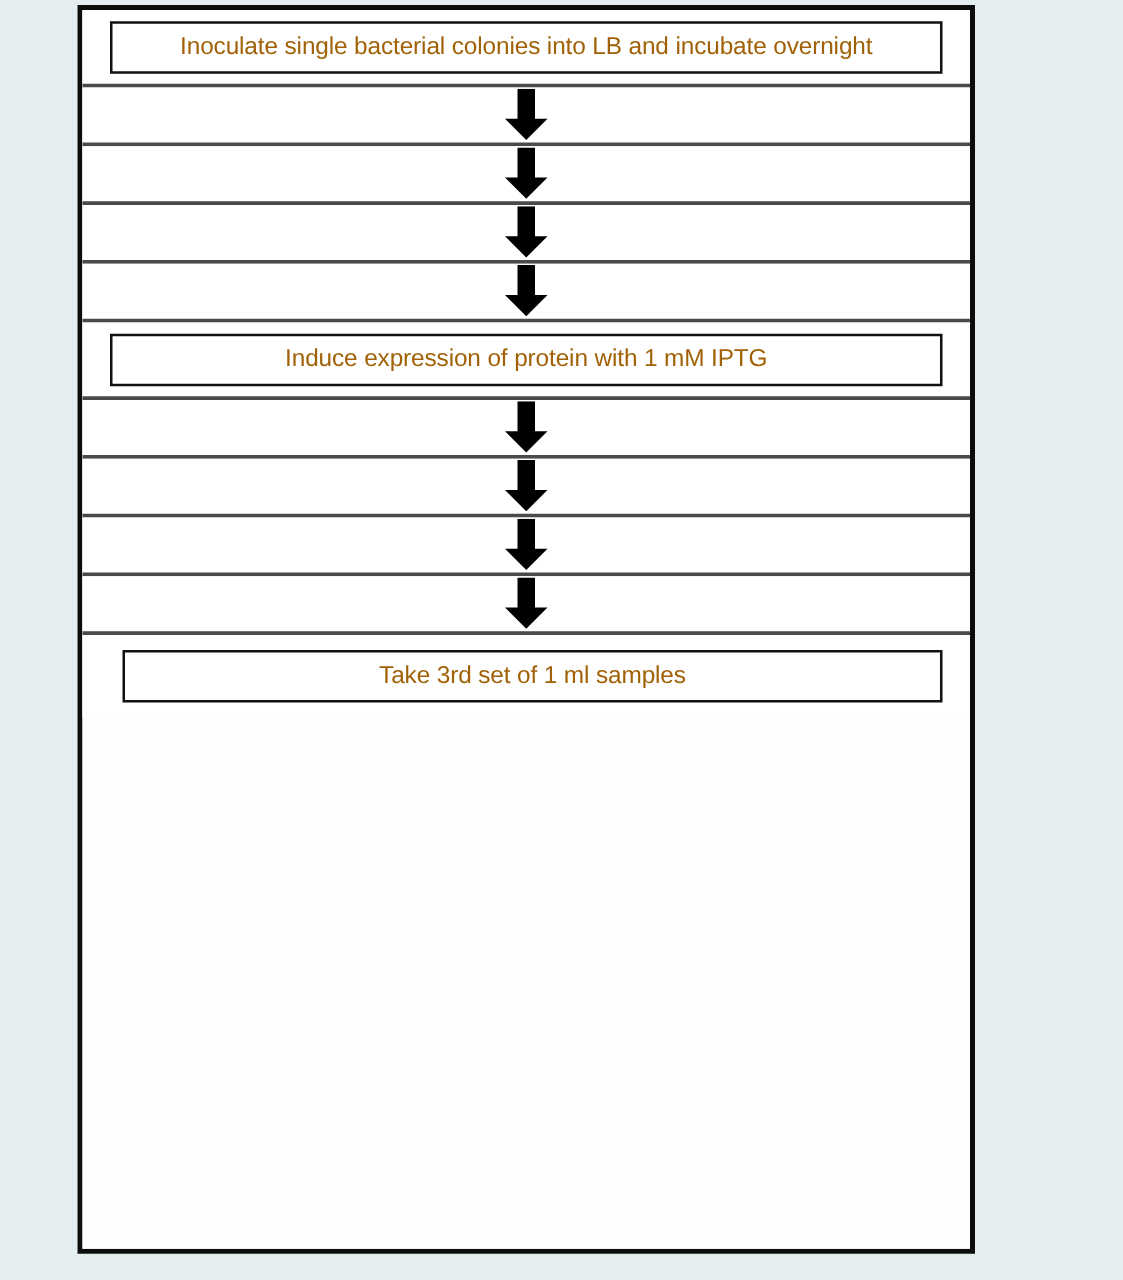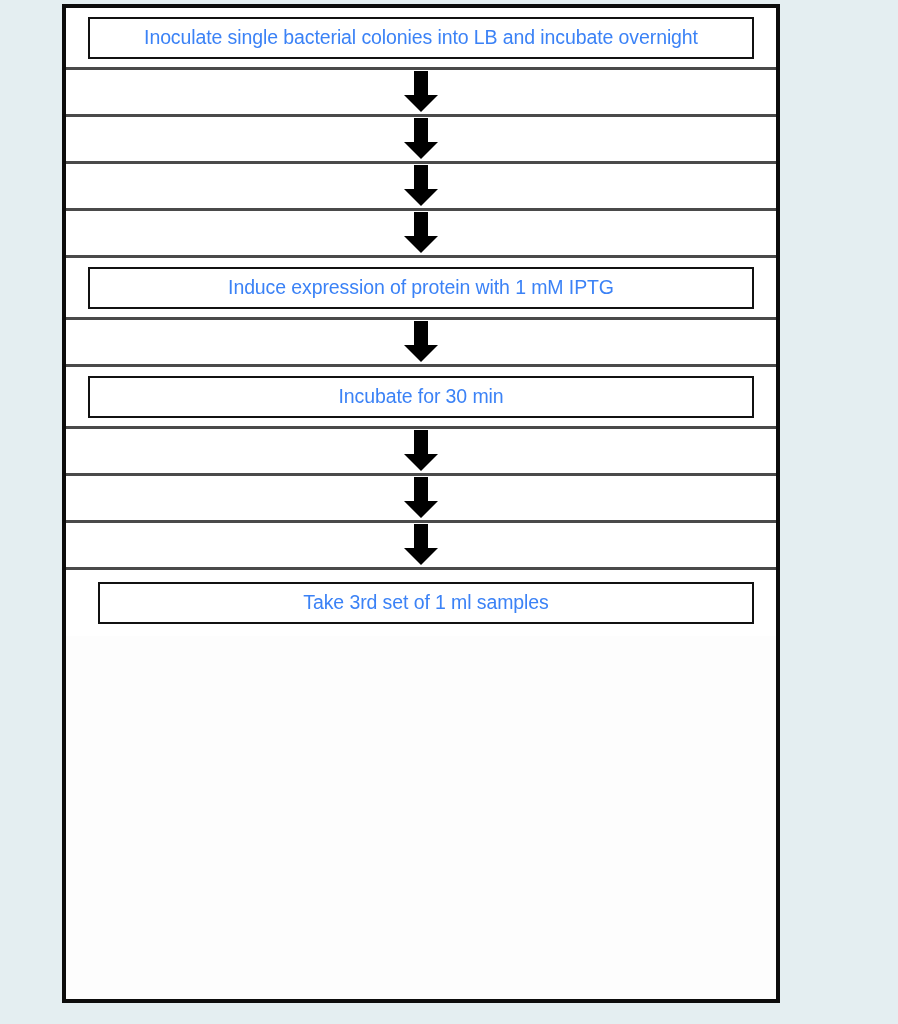--- a/index.html
+++ b/index.html
@@ -61,21 +61,21 @@
     border: 2px solid #111111;
     background: #ffffff;
     display: flex;
     align-items: center;
     justify-content: center;
   }
 
   .step-label {
     font-size: 19.5px;
     line-height: 1;
-    color: #3b82f6;
+    color: #a16207;
     white-space: nowrap;
     letter-spacing: -0.1px;
   }
 
   
   .arrow-row {
     position: relative;
     flex: 0 0 47px;
     box-sizing: border-box;
     border-bottom: 3px solid #4a4a4a;
@@ -135,25 +135,20 @@
         <span class="step-label">Induce expression of protein with 1 mM IPTG</span>
       </div>
     </div>
 
     <div class="arrow-row">
       <svg class="arrow-icon" viewBox="0 0 36 42">
         <polygon points="11,0 25,0 25,24 35,24 18,41 1,24 11,24" fill="#000000"></polygon>
       </svg>
     </div>
 
-    <div class="step-row">
-      <div class="step-box">
-        <span class="step-label">Incubate for 30 min</span>
-      </div>
-    </div>
 
     <div class="arrow-row">
       <svg class="arrow-icon" viewBox="0 0 36 42">
         <polygon points="11,0 25,0 25,24 35,24 18,41 1,24 11,24" fill="#000000"></polygon>
       </svg>
     </div>
 
 
     <div class="arrow-row">
       <svg class="arrow-icon" viewBox="0 0 36 42">

